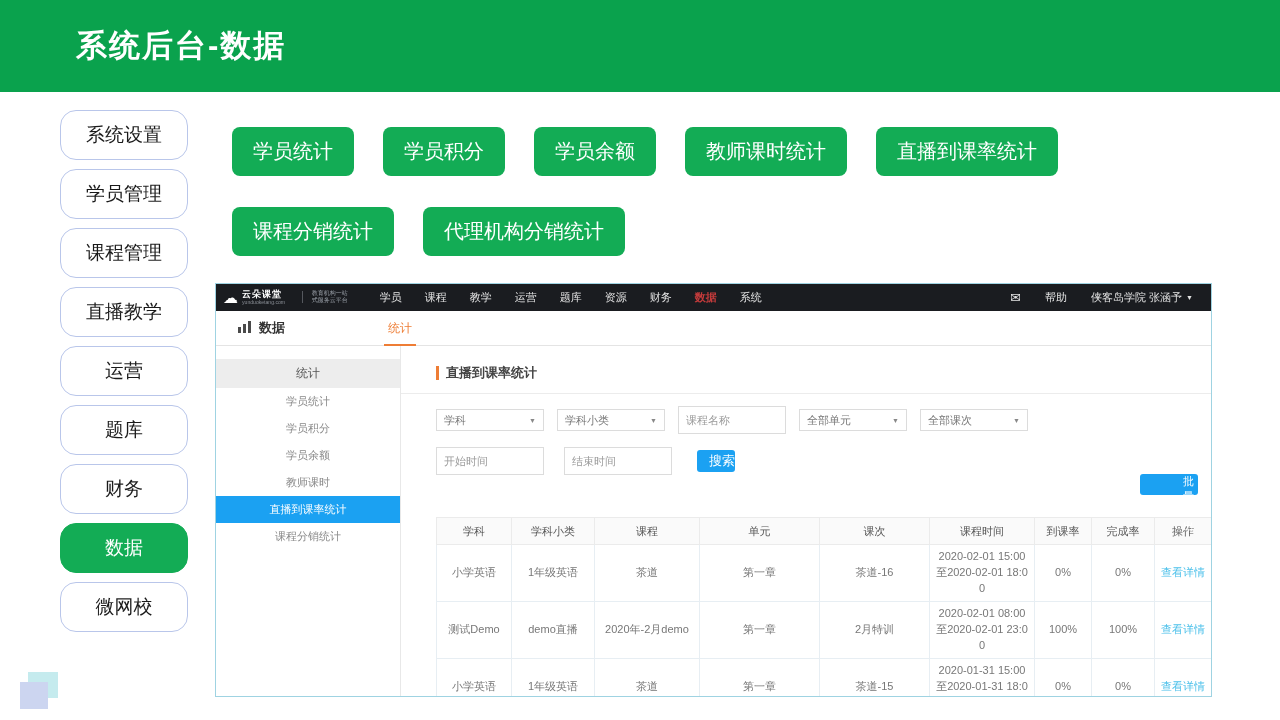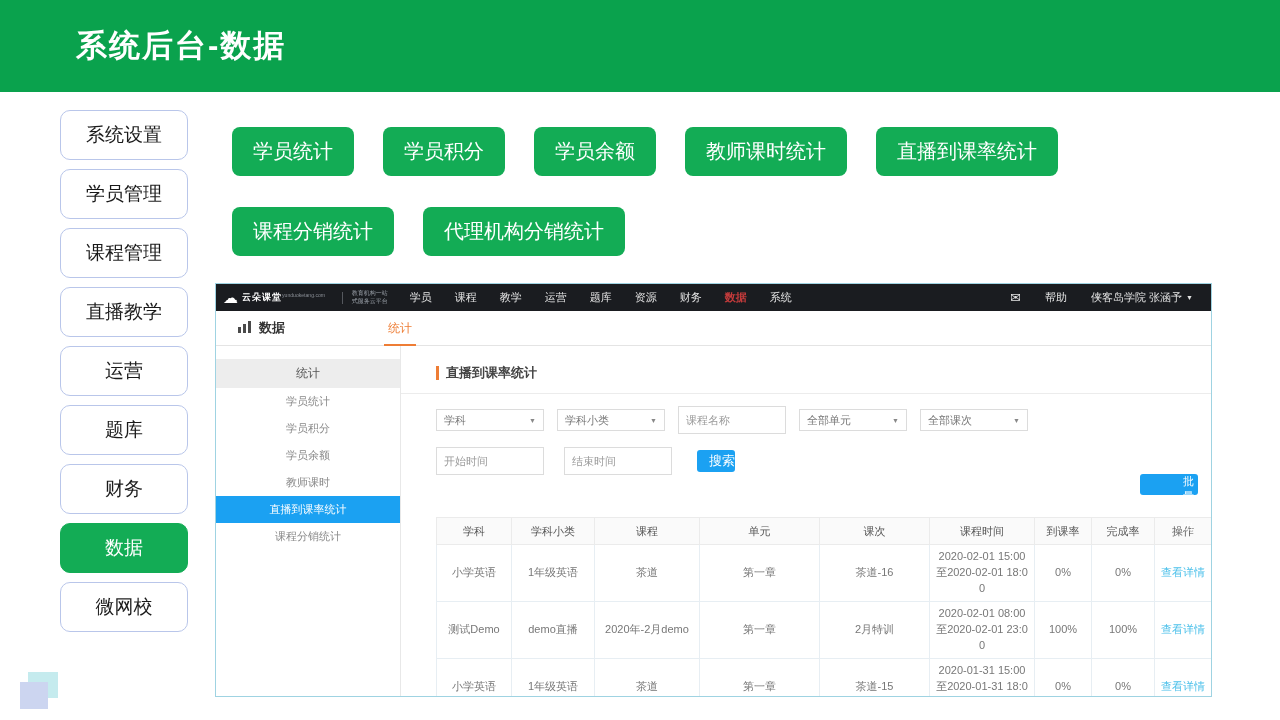--- a/index.html
+++ b/index.html
@@ -5,41 +5,41 @@
   * { margin:0; padding:0; box-sizing:border-box; }
   html,body { width:1280px; height:720px; overflow:hidden; }
   body { position:relative; background:#fff; font-family:"Liberation Sans","DejaVu Sans",sans-serif; }
 
   
   .green-header { position:absolute; left:0; top:0; width:1280px; height:92px; background:var(--header-green,#0aa24d); }
   .page-title { position:absolute; left:76px; top:50%; transform:translateY(-50%); color:#fff; font-size:31px; font-weight:700; letter-spacing:2px; }
 
   
   .left-nav { position:absolute; left:60px; top:110px; width:128px; display:flex; flex-direction:column; gap:9px; }
-  .side-btn { height:50px; background:#fff; border:1px solid #b9c6ea; border-radius:10px; display:flex; align-items:center; justify-content:center; font-size:19px; color:#1a1a1a; cursor:pointer; }
+  .side-btn { height:50px; background:#fff; border:1px solid #b9c6ea; border-radius:16px; display:flex; align-items:center; justify-content:center; font-size:19px; color:#1a1a1a; cursor:pointer; }
   .side-btn.active { background:var(--button-green,#13ac55); border-color:var(--button-green,#13ac55); color:#fff; }
 
   
   .quick-row { position:absolute; left:232px; display:flex; gap:29px; }
   .quick-row.r1 { top:127px; }
   .quick-row.r2 { top:207px; }
   .quick-btn { height:49px; padding:0 21px; background:var(--button-green,#13ac55); border:none; border-radius:8px; color:#fff; font-size:20px; display:flex; align-items:center; cursor:pointer; font-family:inherit; white-space:nowrap; }
 
   
   .panel { position:absolute; left:215px; top:283px; width:997px; height:414px; background:#fff; border:1px solid #9fd3e2; overflow:hidden; font-size:11px; color:#666; }
 
   .topnav { height:27px; background:#1a1c20; display:flex; align-items:center; color:#e3e3e3; padding:0 18px 0 7px; }
   .logo { display:flex; align-items:center; gap:4px; }
   .cloud-icon { font-size:15px; color:#fff; line-height:1; }
-  .brand-block { display:flex; flex-direction:row; line-height:1.15; }
+  .brand-block { display:flex; flex-direction:column; line-height:1.15; }
   .brand-name { font-size:9px; font-weight:bold; color:#fff; letter-spacing:1px; white-space:nowrap; }
   .brand-domain { font-size:6px; color:#8a8f96; transform:scale(.85); transform-origin:left center; }
   .logo-divider { width:1px; height:12px; background:#55585e; margin:0 5px; }
   .tagline { display:flex; flex-direction:column; font-size:6px; color:#9aa0a8; line-height:1.25; }
-  .topnav-menu { display:flex; gap:23px; margin-left:22px; }
+  .topnav-menu { display:flex; gap:23px; margin-left:32px; }
   .nav-item { font-size:11px; color:#e3e3e3; cursor:pointer; white-space:nowrap; }
   .nav-item.active { color:var(--nav-red,#c43b3b); font-weight:bold; }
   .topnav-right { margin-left:auto; display:flex; align-items:center; gap:24px; white-space:nowrap; }
   .mail-icon { font-size:13px; cursor:pointer; }
   .help-link { cursor:pointer; }
   .account { display:flex; align-items:center; gap:4px; cursor:pointer; }
   .caret { font-size:7px; line-height:1; }
 
   .subnav { height:35px; border-bottom:1px solid #e4e4e4; display:flex; align-items:center; padding-left:22px; background:#fff; }
   .subnav-title { display:flex; align-items:center; gap:7px; font-size:13px; color:#333; font-weight:bold; }

